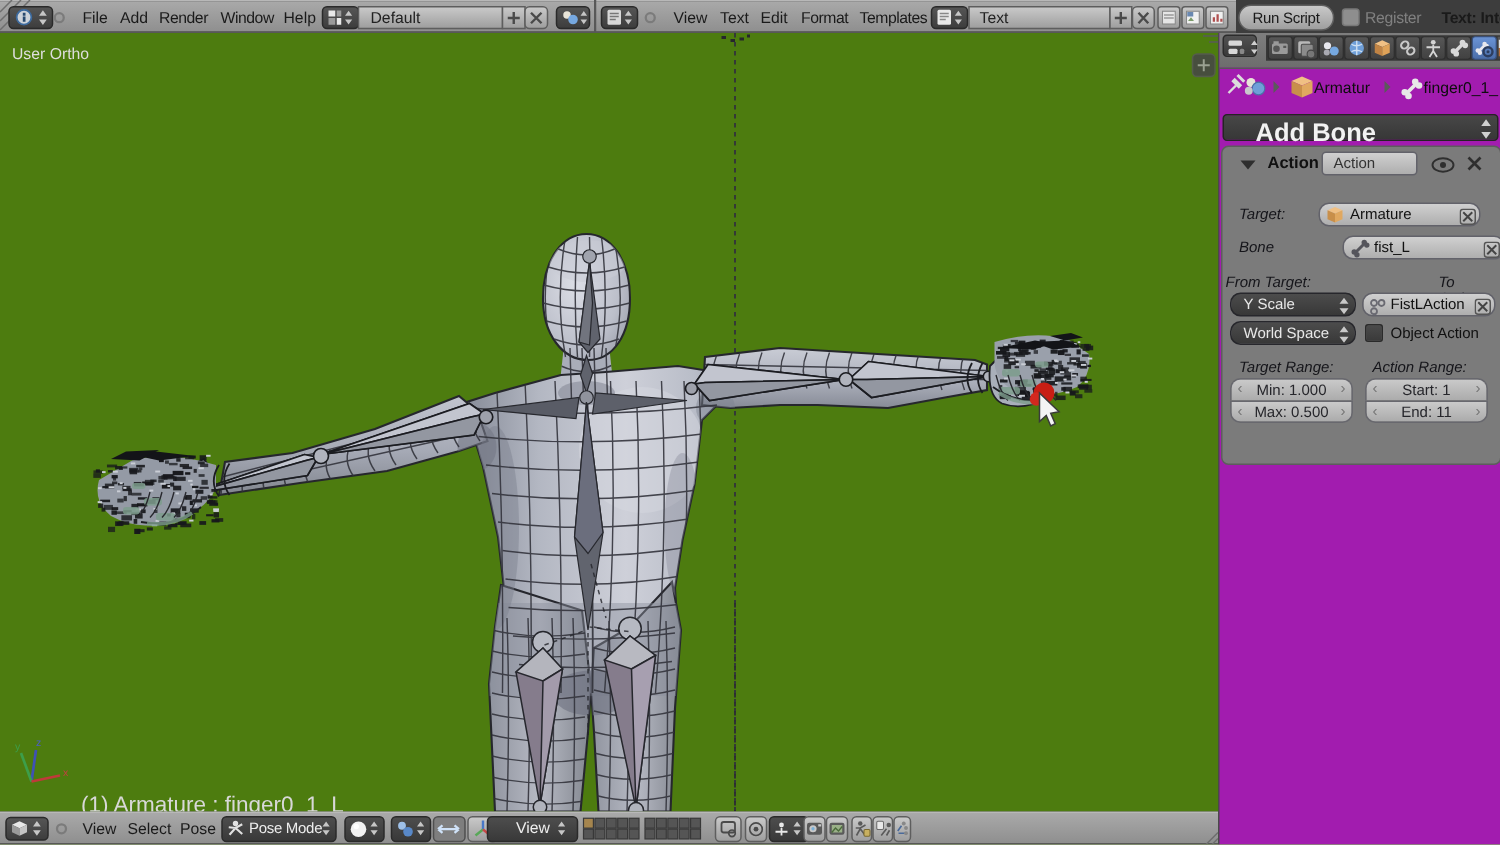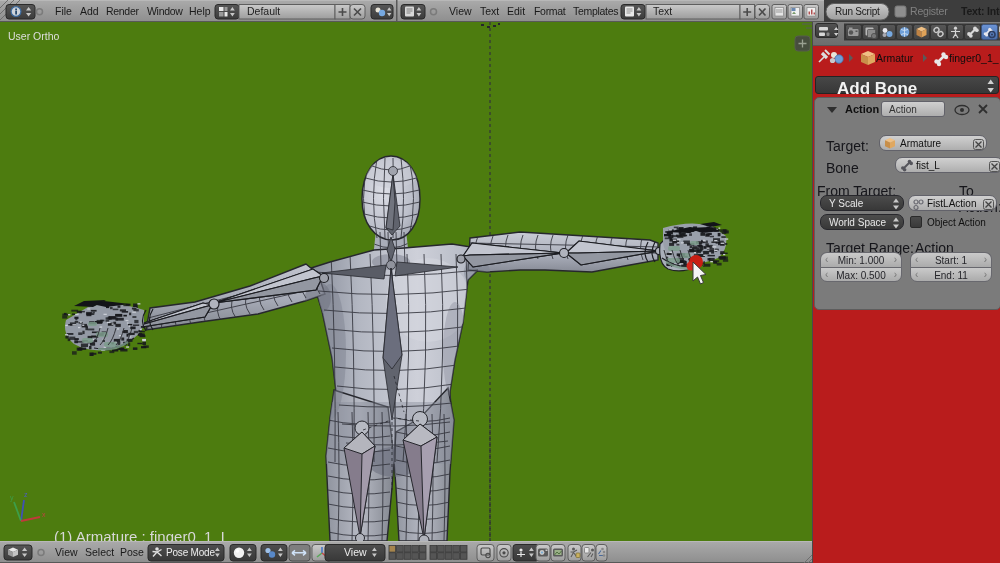--- a/index.html
+++ b/index.html
@@ -3,23 +3,23 @@
 <meta charset="utf-8">
 <style>
   html,body{margin:0;padding:0;}
   body{width:1000px;height:563px;overflow:hidden;font-family:"Liberation Sans",sans-serif;-webkit-font-smoothing:antialiased;}
   #root{position:relative;width:1000px;height:563px;background:#3d3d3d;}
   .abs{position:absolute;}
   
   .hbar{background:linear-gradient(#a9a9a9,#8f8f8f);border-top:1px solid #b8b8b8;border-bottom:1px solid #585858;box-sizing:border-box;}
   .dk{background:linear-gradient(#525252,#3a3a3a);border:1px solid #2c2c2c;border-radius:3px;box-sizing:border-box;}
   
-  #panel{left:812px;top:22px;width:188px;height:541px;background:#b91c1c;border-left:1px solid #4a4a4a;box-sizing:border-box;}
+  #panel{left:812px;top:22px;width:188px;height:541px;background:#a21caf;border-left:1px solid #4a4a4a;box-sizing:border-box;}
   #panelhdr{left:0;top:0;width:188px;height:24px;background:linear-gradient(#7e7e7e,#6d6d6d);border-bottom:1px solid #585858;box-sizing:border-box;}
-  .lbl{font-size:14px;color:#15151a;}
+  .lbl{font-size:10px;color:#15151a;font-style:italic;}
   .field{background:linear-gradient(#d0d0d0,#aeaeae);border:1px solid #62626a;border-radius:7px;box-sizing:border-box;font-size:10px;color:#111;}
   .ddark{background:linear-gradient(#4c4c4c,#383838);border:1px solid #27272c;border-radius:7px;box-sizing:border-box;font-size:10px;color:#e8e8e8;}
   .slider{background:linear-gradient(#cacaca,#ababab);border:1px solid #68686e;border-radius:7px;box-sizing:border-box;font-size:10px;color:#26262b;text-align:center;}
 </style>
 </head>
 <body>
 <div id="root">
 
   <div class="abs" id="vp" style="left:0;top:22px;width:812px;height:519px;background:#4d7c0f;overflow:hidden;">
     <svg width="812" height="519" style="position:absolute;left:0;top:0;">

